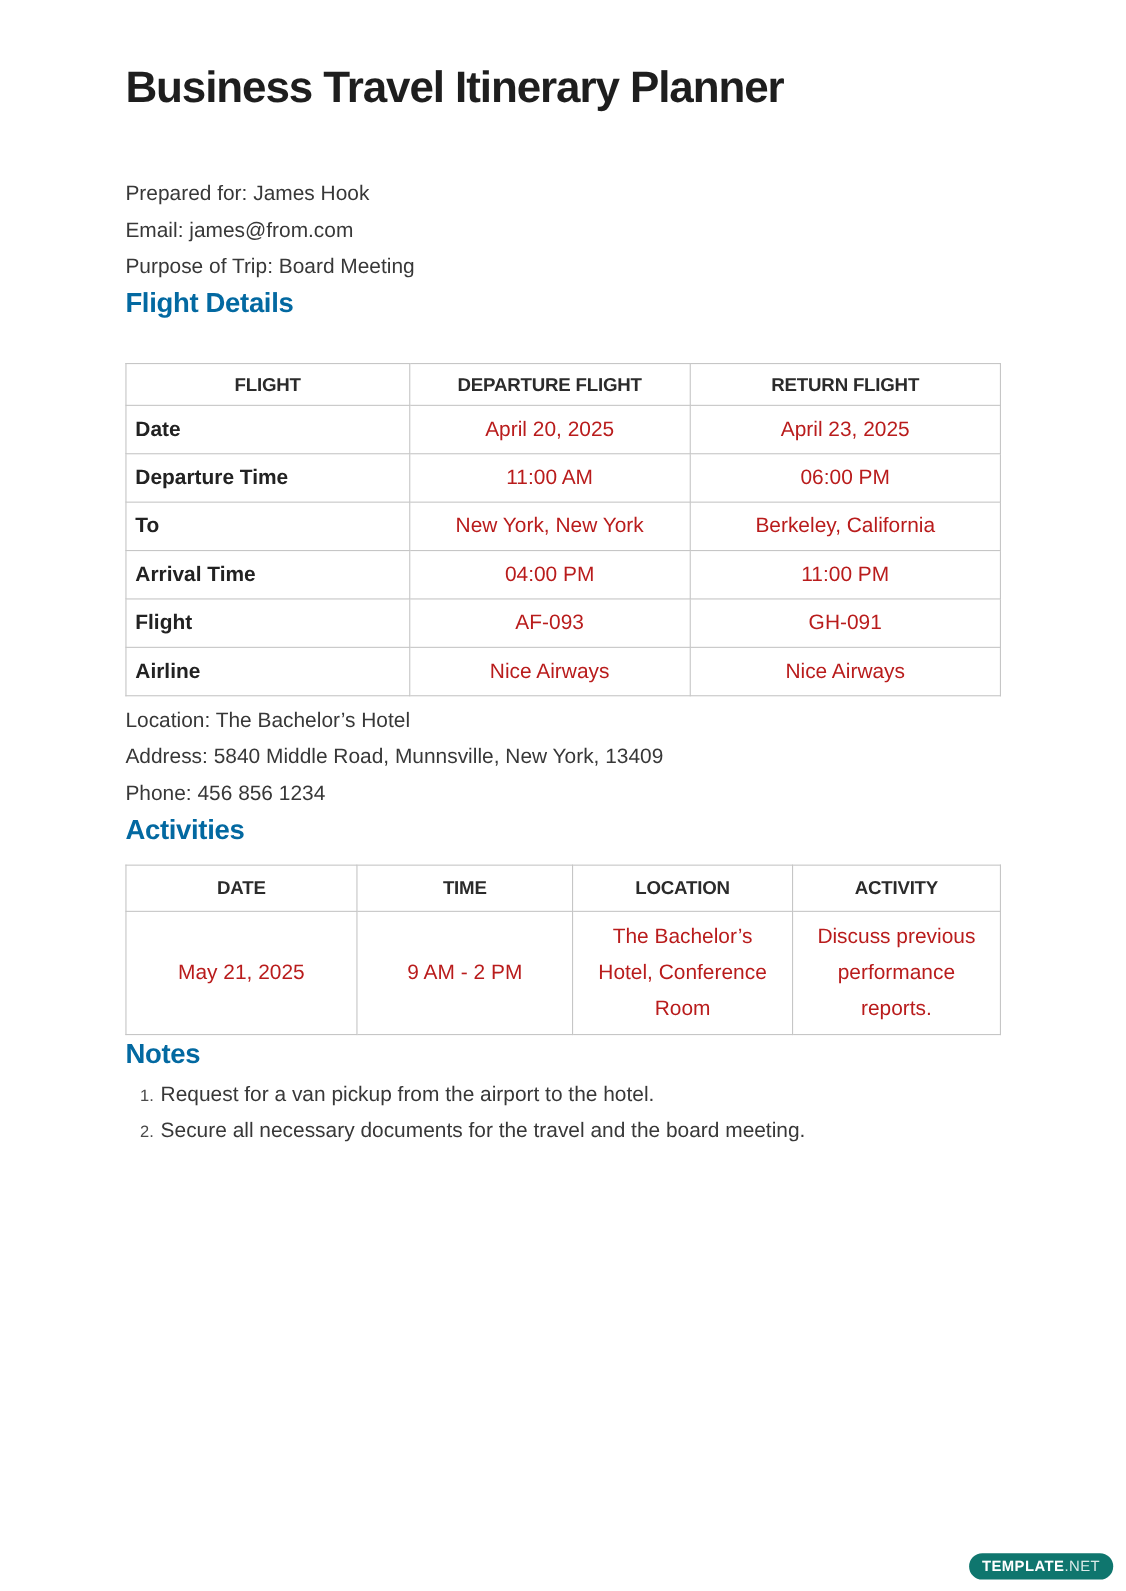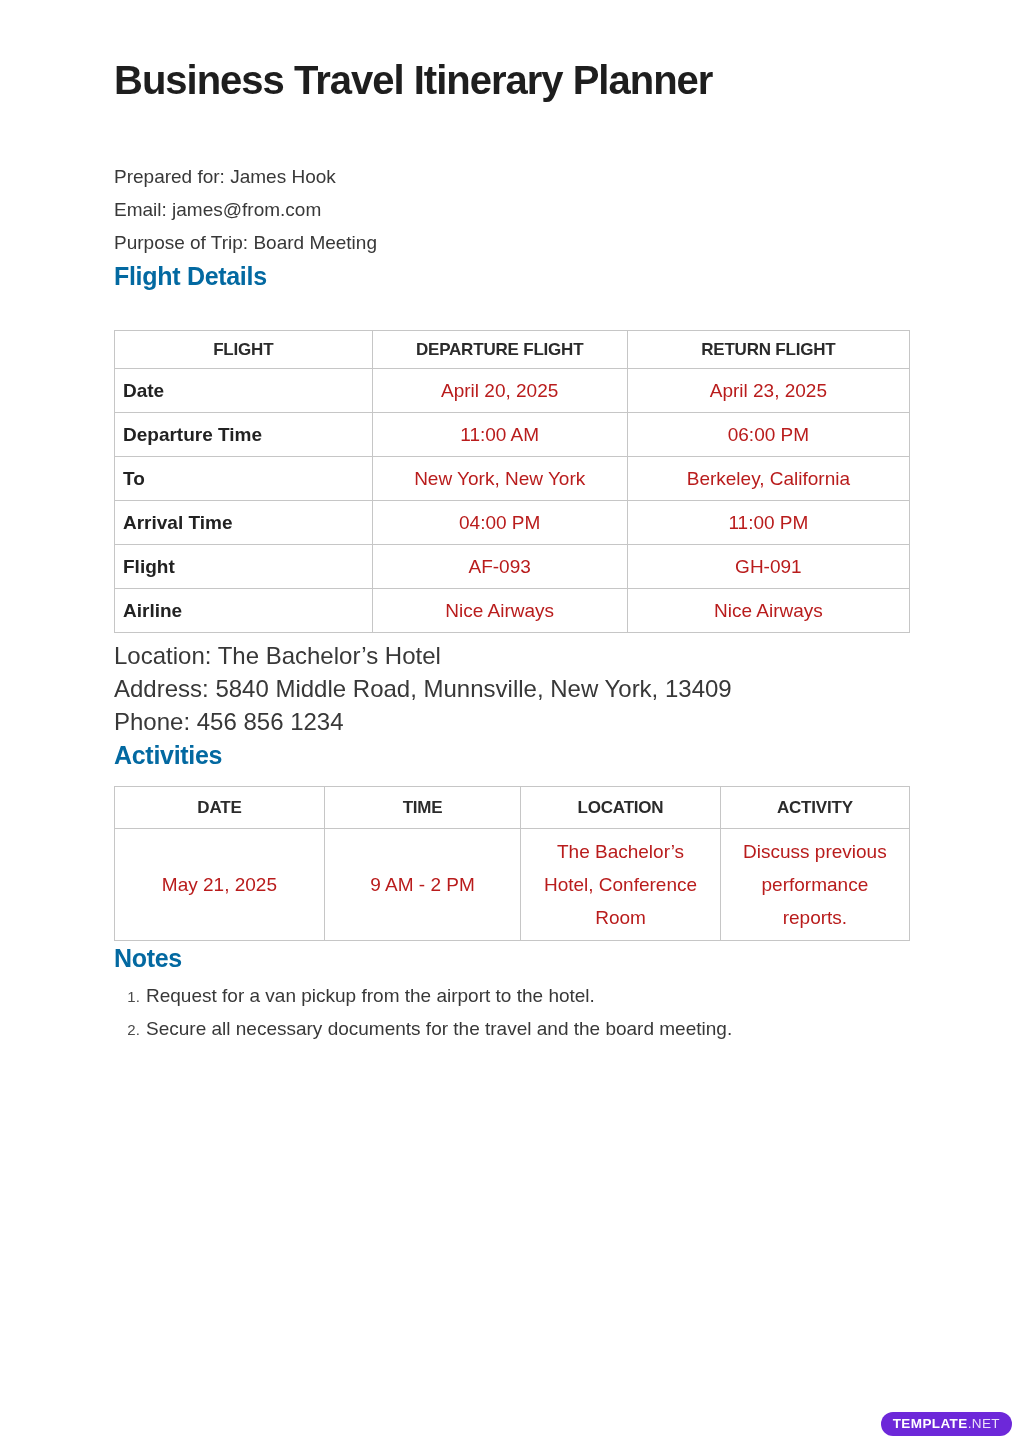--- a/index.html
+++ b/index.html
@@ -51,39 +51,39 @@
   td.lbl {
     text-align: left; font-weight: 700; color: #222222;
     padding-left: 9px;
   }
 
   table.flight { margin-top: 37px; }
   table.flight th { padding: 7px 4px; line-height: 23px; }
   table.flight td { padding: 5px 8px; }
 
   .lodging { margin-top: 6px; }
-  .lodging p { margin: 0; font-size: 24px; line-height: 33px; color: #383838; }
+  .lodging p { margin: 0; font-size: 19px; line-height: 33px; color: #383838; }
 
   table.activities { margin-top: 14px; }
   table.activities th { padding: 9px 4px; line-height: 23px; }
   table.activities td { padding: 6px 10px; vertical-align: middle; }
 
   ol.notes-list { margin: 4px 0 0 0; padding-left: 30px; }
   ol.notes-list li {
     font-size: 19px; line-height: 33px; color: #383838; padding-left: 2px;
   }
   ol.notes-list li::marker { font-size: 15px; color: #4a4a4a; }
 
   .badge {
     position: absolute;
     right: 12px; bottom: 10px;
     height: 24px; line-height: 24px;
     padding: 0 12px;
     border-radius: 12px;
-    background: #6d28d9;
+    background: #0f766e;
     color: #ffffff;
     font-size: 13.5px;
     letter-spacing: 0.4px;
     white-space: nowrap;
   }
   .badge .bold { font-weight: 700; }
   .badge .suffix { font-weight: 400; opacity: 0.85; }
 </style>
 </head>
 <body>

